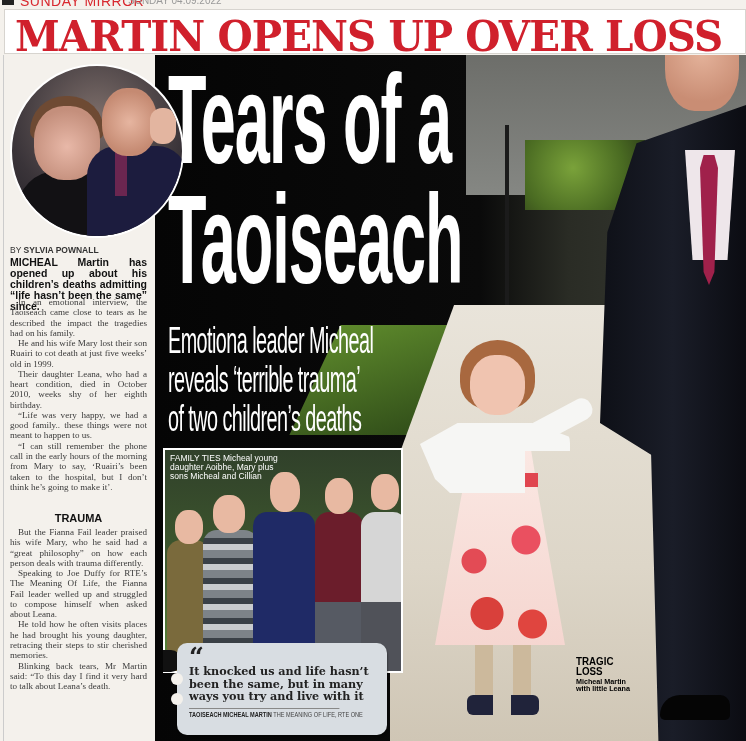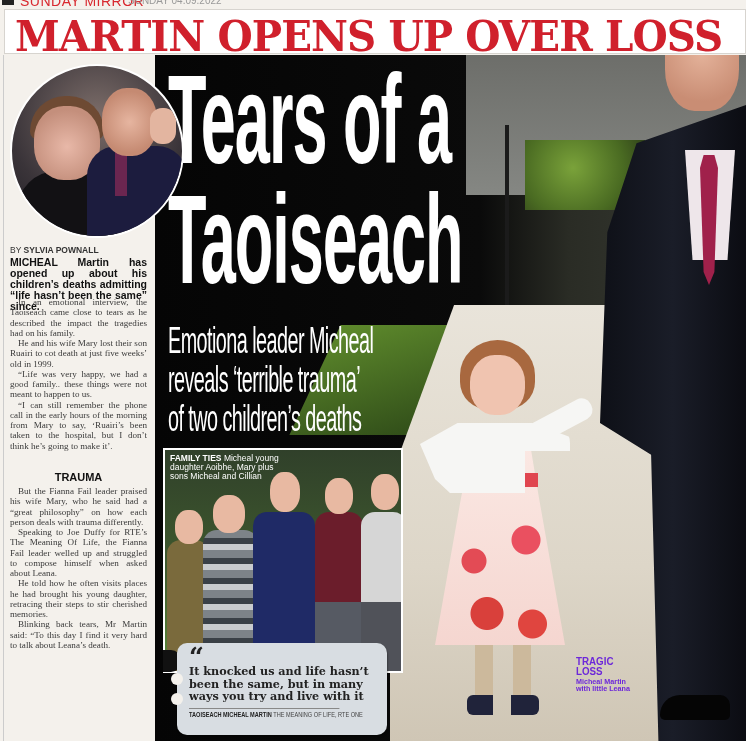--- a/index.html
+++ b/index.html
@@ -78,32 +78,32 @@
   .body-text { position: absolute; left: 10px; top: 297px; width: 137px; font: 9.1px/1.13 "Liberation Serif", serif; color: #3a3a3a; text-align: justify; }
   .body-text p { text-indent: 8px; }
   .body-text h3 { text-align: center; font: bold 11px "Liberation Sans", sans-serif; color: #111; margin: 20px 0 3px; }
 
   
   .family { position: absolute; left: 163px; top: 448px; width: 240px; height: 225px; border: 2px solid #fff; overflow: hidden;
     background: linear-gradient(180deg,#30402a 0%,#3f5a2e 55%,#5c8a3a 100%); }
   .family .p { position: absolute; border-radius: 14px 14px 0 0; }
   .family .face { position: absolute; border-radius: 45%; background: #e8b9a2; }
   .family-cap { position: absolute; left: 5px; top: 4px; font: 8.5px/1.05 "Liberation Sans", sans-serif; color: #fff; width: 110px; }
-  .family-cap b { font-weight: bold; }
+  .family-cap b { font-weight: normal; }
 
   
   .quote { position: absolute; left: 177px; top: 643px; width: 210px; height: 92px; background: #d8dde2; border-radius: 10px; padding: 5px 10px 0 12px; box-shadow: 1px 2px 2px rgba(0,0,0,0.3); }
   .quote .notch { position: absolute; left: -6px; width: 12px; height: 12px; border-radius: 50%; background: #f4f1ec; }
   .quote .qmark { font: bold 26px/0.7 "DejaVu Serif", serif; color: #222; height: 14px; }
   .quote .qtext { font: bold 11.2px/1.12 "DejaVu Serif", serif; color: #222; margin-top: 3px; }
   .quote .qattr { margin-top: 5px; border-top: 1px solid #888; padding-top: 2px; font: 7px "Liberation Sans", sans-serif; color: #444; white-space: nowrap; transform: scaleX(0.8); transform-origin: left; }
   .quote .qattr b { font-weight: bold; color: #222; }
   .quote-flag { position: absolute; left: 163px; top: 650px; width: 18px; height: 22px; background: #111; border-radius: 0 10px 10px 0; }
 
-  .tragic { position: absolute; left: 576px; top: 656px; width: 60px; color: #6d28d9; }
+  .tragic { position: absolute; left: 576px; top: 656px; width: 60px; color: #000000; }
   .tragic .t1 { font: bold 11.5px/0.9 "Liberation Sans", sans-serif; display: block; transform: scaleX(0.85); transform-origin: left; }
   .tragic .t2 { font: bold 7.2px/1.05 "Liberation Sans", sans-serif; display: block; margin-top: 1px; }
 </style>
 </head>
 <body>
 
 <div class="topstrip">
   <div class="box"></div>
   <span class="paper">SUNDAY MIRROR</span>
   <span class="date">SUNDAY 04.09.2022</span>
@@ -160,20 +160,21 @@
 </div>
 
 <div class="byline">
   <span>BY</span>
   <b>SYLVIA POWNALL</b>
 </div>
 <div class="intro">MICHEAL Martin has opened up about his children’s deaths admitting “life hasn’t been the same” since.</div>
 <div class="body-text">
   <p>In an emotional interview, the Taoiseach came close to tears as he described the impact the tragedies had on his family.</p>
   <p>He and his wife Mary lost their son Ruairi to cot death at just five weeks’ old in 1999.</p>
+  <p>Their daughter Leana, who had a heart condition, died in October 2010, weeks shy of her eighth birthday.</p>
   <p>“Life was very happy, we had a good family.. these things were not meant to happen to us.</p>
   <p>“I can still remember the phone call in the early hours of the morning from Mary to say, ‘Ruairi’s been taken to the hospital, but I don’t think he’s going to make it’.</p>
   <h3>TRAUMA</h3>
   <p>But the Fianna Fail leader praised his wife Mary, who he said had a “great philosophy” on how each person deals with trauma differently.</p>
   <p>Speaking to Joe Duffy for RTE’s The Meaning Of Life, the Fianna Fail leader welled up and struggled to compose himself when asked about Leana.</p>
   <p>He told how he often visits places he had brought his young daughter, retracing their steps to stir cherished memories.</p>
   <p>Blinking back tears, Mr Martin said: “To this day I find it very hard to talk about Leana’s death.</p>
 
 </div>
 

